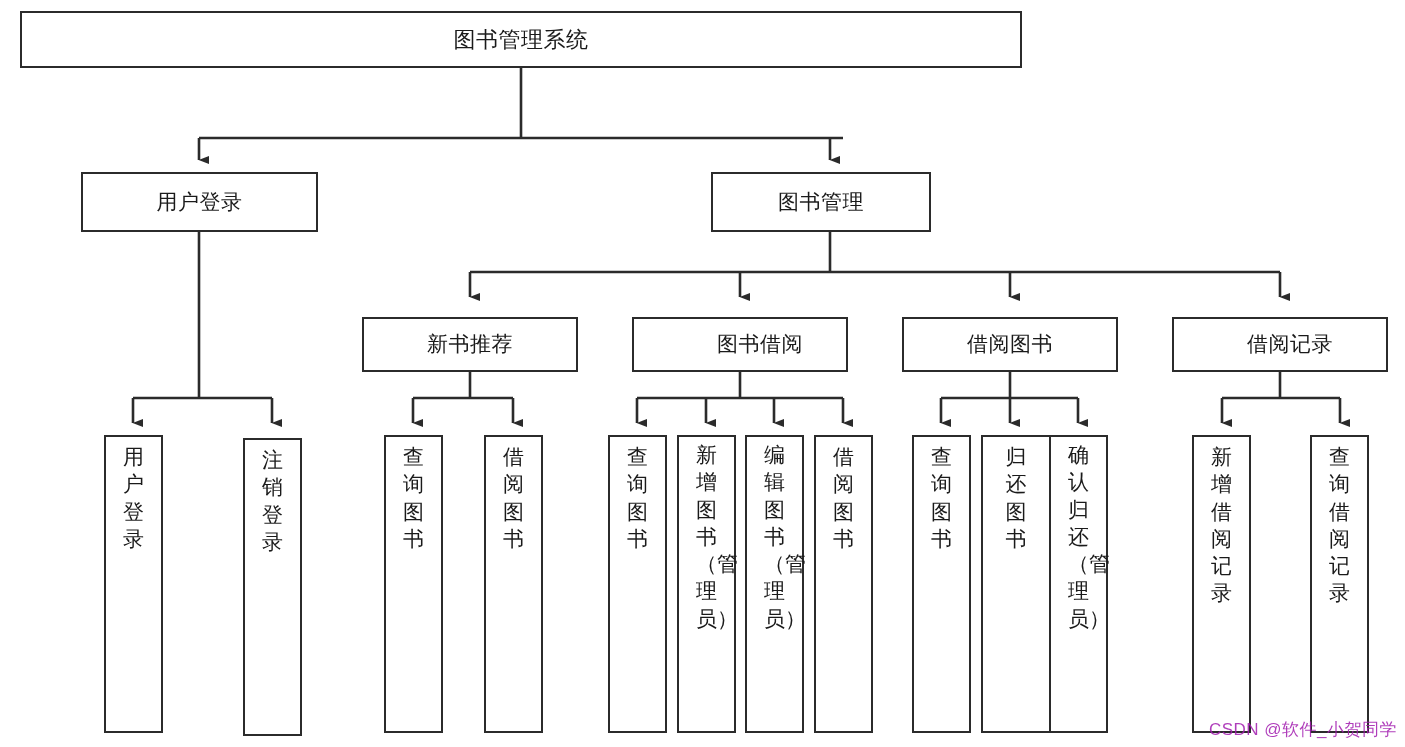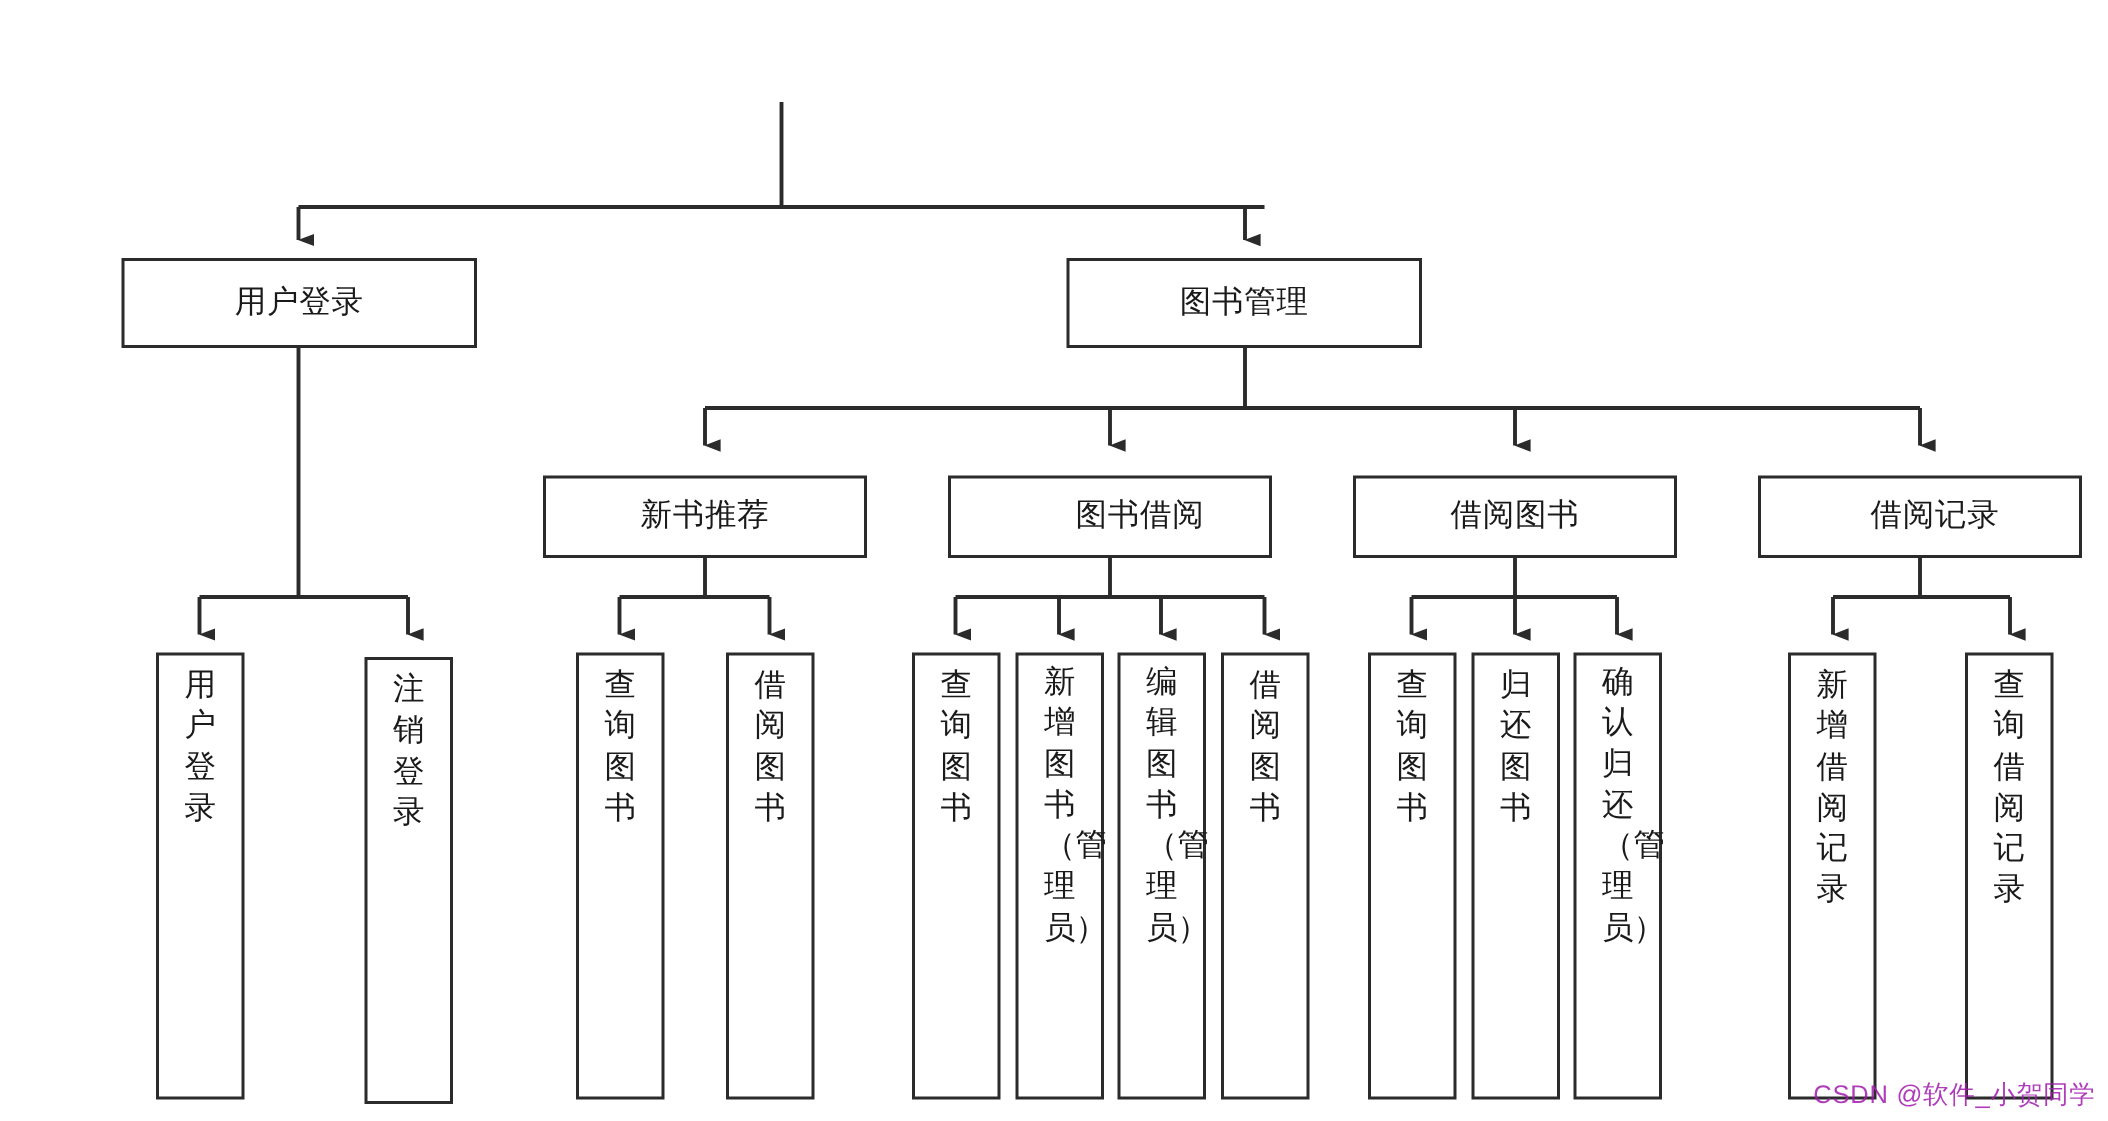--- a/index.html
+++ b/index.html
@@ -124,25 +124,28 @@
       <path d="M1010,398 L1010,423" marker-end="url(#arrowhead)"></path>
       <path d="M1078,398 L1078,423" marker-end="url(#arrowhead)"></path>
 
       <path d="M1280,372 L1280,398"></path>
       <path d="M1222,398 L1340,398"></path>
       <path d="M1222,398 L1222,423" marker-end="url(#arrowhead)"></path>
       <path d="M1340,398 L1340,423" marker-end="url(#arrowhead)"></path>
     </g>
   </svg>
 
+  <div class="node horiz root" style="left:20px; top:11px; width:1002px; height:57px;">
+    <span class="label">图书管理系统</span>
+  </div>
 
   <div class="node horiz" style="left:81px; top:172px; width:237px; height:60px;">
     <span class="label">用户登录</span>
   </div>
-  <div class="node horiz" style="left:711px; top:172px; width:237px; height:60px;">
+  <div class="node horiz" style="left:711px; top:172px; width:220px; height:60px;">
     <span class="label">图书管理</span>
   </div>
 
   <div class="node horiz" style="left:362px; top:317px; width:216px; height:55px;">
     <span class="label">新书推荐</span>
   </div>
   <div class="node horiz" style="left:632px; top:317px; width:216px; height:55px;padding-left:40px;">
     <span class="label">图书借阅</span>
   </div>
   <div class="node horiz" style="left:902px; top:317px; width:216px; height:55px;">
@@ -175,21 +178,21 @@
   <div class="node vert tall-text" style="left:745px; top:435px; width:59px; height:298px;">
     <span class="label">编辑图书（管理员）</span>
   </div>
   <div class="node vert" style="left:814px; top:435px; width:59px; height:298px;">
     <span class="label">借阅图书</span>
   </div>
 
   <div class="node vert" style="left:912px; top:435px; width:59px; height:298px;">
     <span class="label">查询图书</span>
   </div>
-  <div class="node vert" style="left:981px; top:435px; width:59px; height:298px;">
+  <div class="node vert" style="left:981px; top:435px; width:70px; height:298px;">
     <span class="label">归还图书</span>
   </div>
   <div class="node vert tall-text" style="left:1049px; top:435px; width:59px; height:298px;">
     <span class="label">确认归还（管理员）</span>
   </div>
 
   <div class="node vert" style="left:1192px; top:435px; width:59px; height:298px;">
     <span class="label">新增借阅记录</span>
   </div>
   <div class="node vert" style="left:1310px; top:435px; width:59px; height:298px;">

